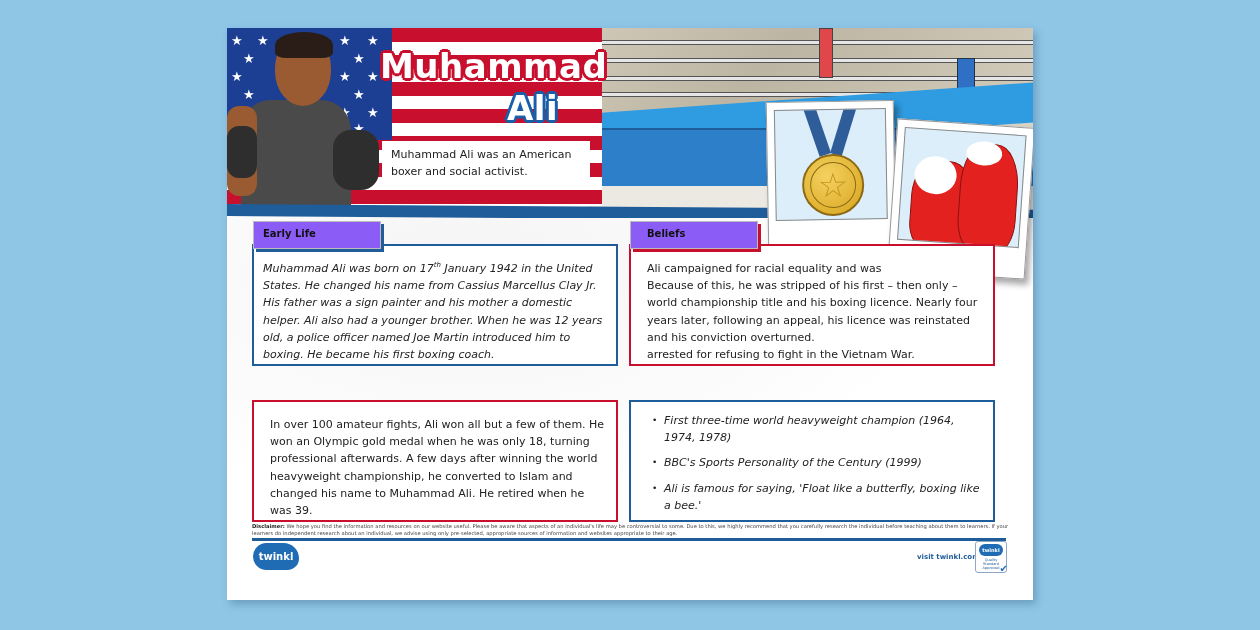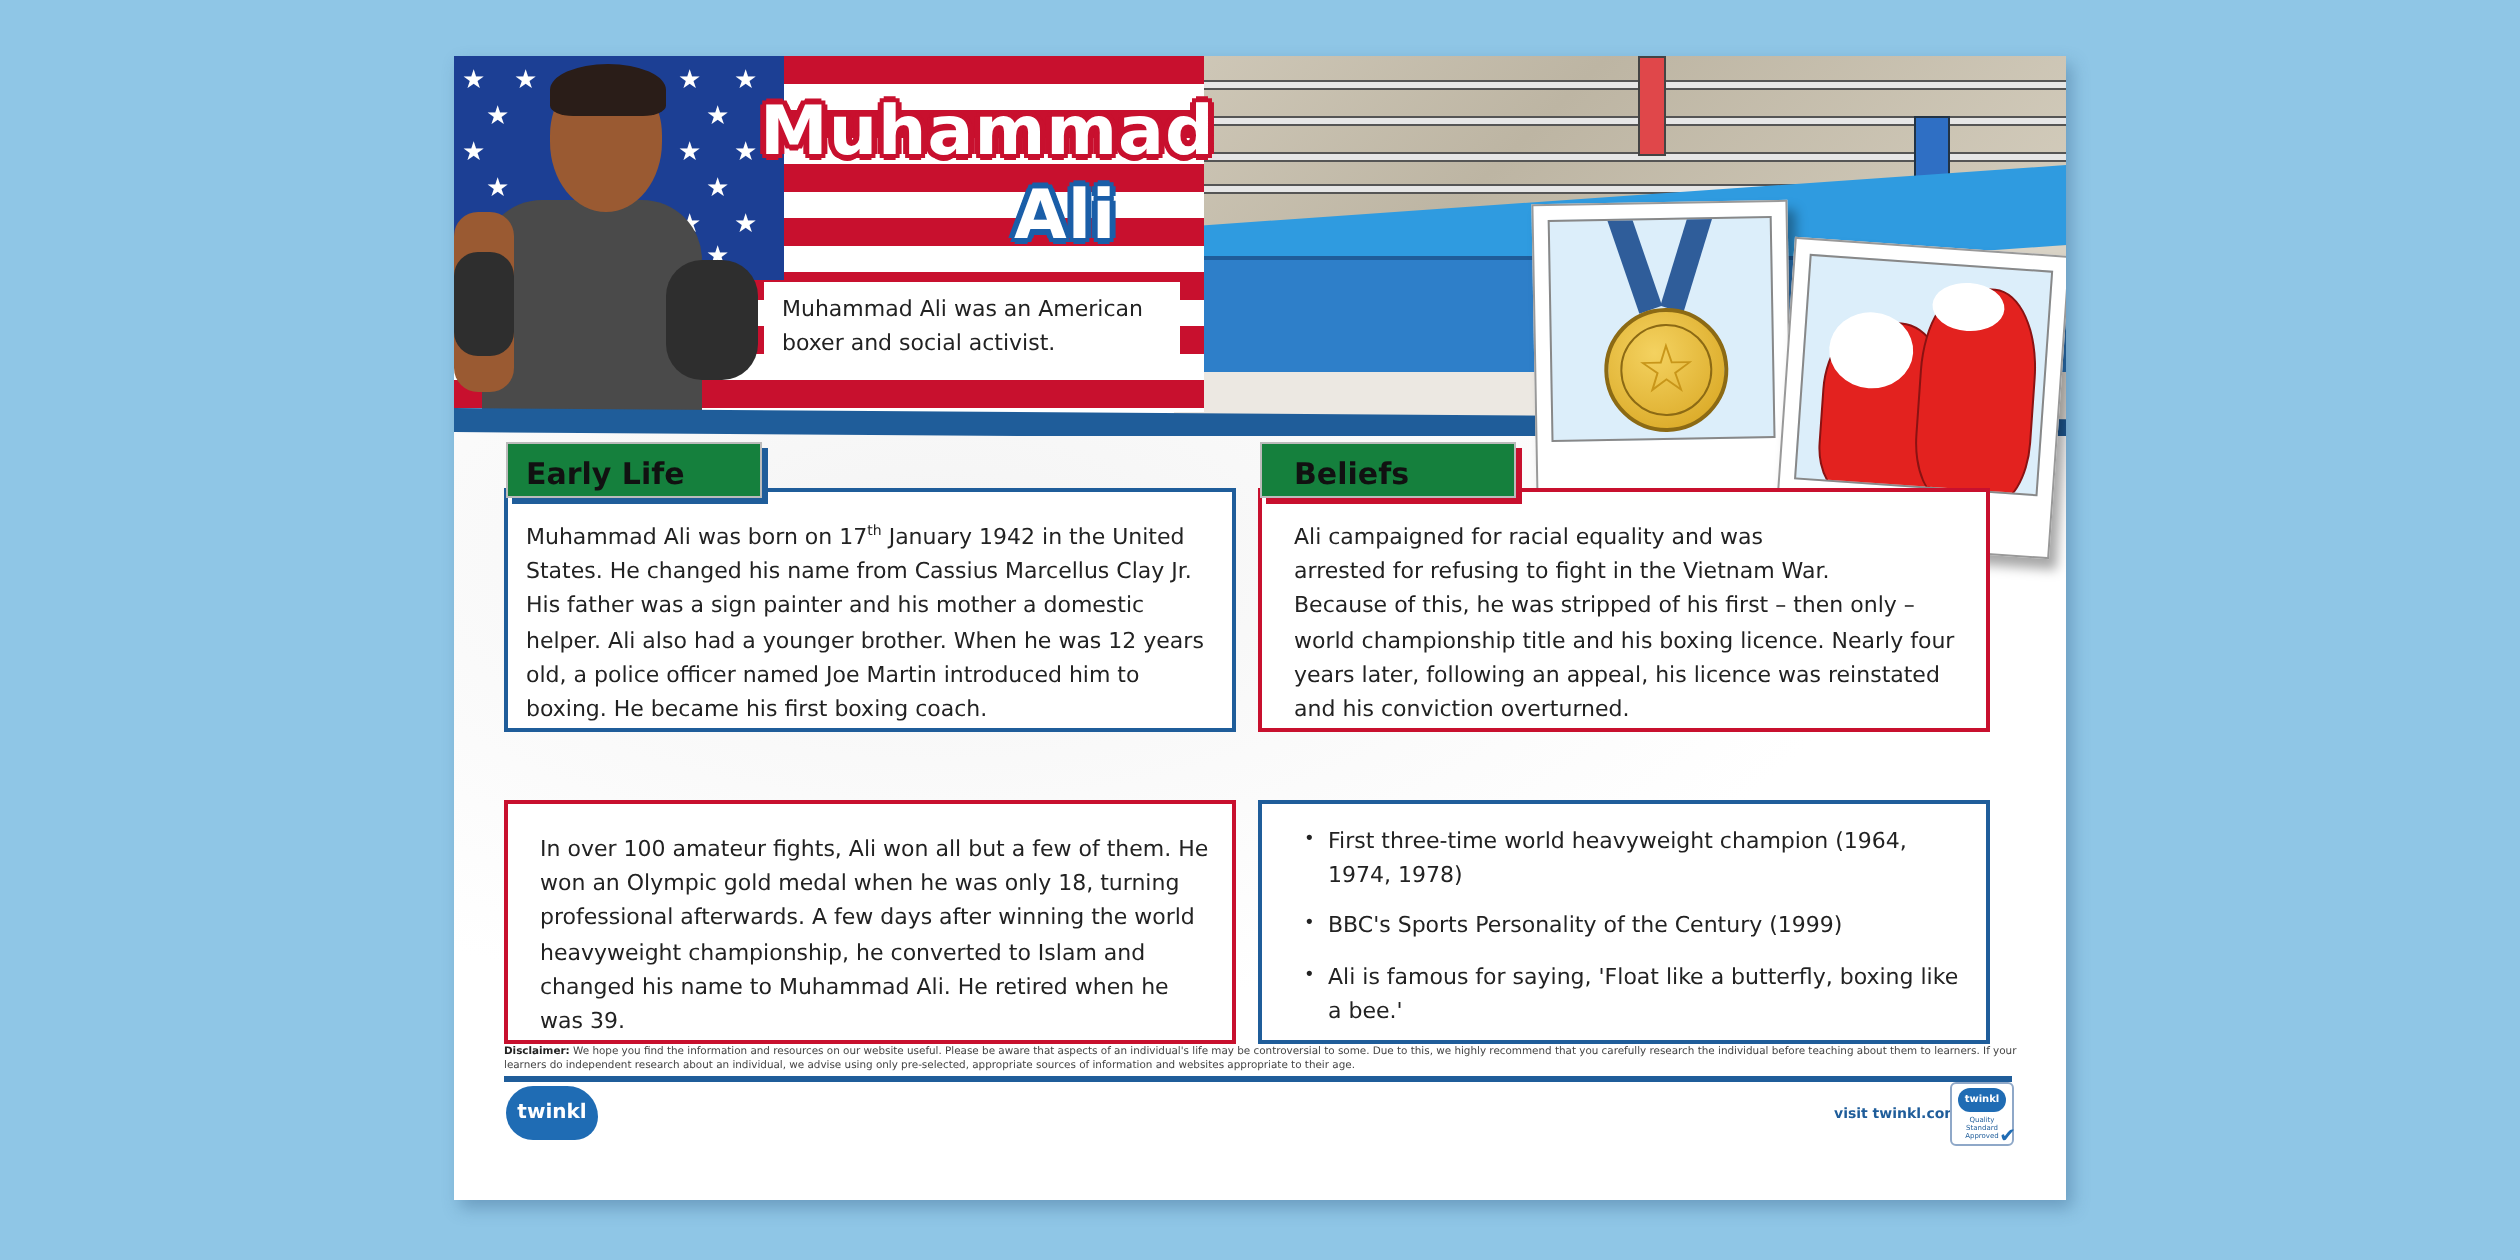--- a/index.html
+++ b/index.html
@@ -56,23 +56,23 @@
   .pol-medal { left: 540px; top: 73px; width: 128px; height: 150px; transform: rotate(-1deg); }
   .pol-gloves { left: 665px; top: 95px; width: 138px; height: 152px; transform: rotate(4deg); }
   .ribbon { position: absolute; top: -4px; width: 12px; height: 50px; background: #2f5d9a; }
   .medal { position: absolute; left: 26px; top: 44px; width: 62px; height: 62px; border-radius: 50%; background: radial-gradient(circle at 40% 35%, #f4d260, #d6a21c); border: 2px solid #8c6a14; }
   .medal .inner { position: absolute; left: 6px; top: 6px; width: 46px; height: 46px; border-radius: 50%; border: 1.5px solid #8c6a14; color: #c8961a; font-size: 34px; line-height: 44px; text-align: center; }
   .glove-shape { position: absolute; background: #e3221f; border-radius: 40% 40% 30% 30%; border: 1px solid #8a1212; }
   .glove-cuff { position: absolute; background: #ffffff; border-radius: 50%; }
 
   
   .box { position: absolute; background: #ffffff; border: 2px solid; padding: 14px 9px 6px 9px; font-size: 11px; line-height: 17.2px; color: #222; }
-  .box.blue { border-color: #1f5d9a; }
+  .box.blue { border-color: #1f5d9a; font-style: italic; }
   .box.red { border-color: #c8102e; padding-left: 16px; }
-  .box-label { position: absolute; background: #15803d; font-weight: bold; font-size: 15px; color: #111; padding: 6px 9px; height: 28px; width: 128px; border: 1px solid #bbb; }
+  .box-label { position: absolute; background: #8b5cf6; font-weight: bold; font-size: 10px; color: #111; padding: 6px 9px; height: 28px; width: 128px; border: 1px solid #bbb; }
   .box-label.blue { box-shadow: 3px 3px 0 #1f5d9a; }
   .box-label.red { box-shadow: 3px 3px 0 #c8102e; padding-left: 16px; }
 
   .b-early { left: 25px; top: 216px; width: 366px; height: 122px; }
   .l-early { left: 26px; top: 193px; }
   .b-beliefs { left: 402px; top: 216px; width: 366px; height: 122px; }
   .l-beliefs { left: 403px; top: 193px; }
   .b-boxing { left: 25px; top: 372px; width: 366px; height: 122px; }
   .l-boxing { left: 26px; top: 350px; }
   .b-legacy { left: 402px; top: 372px; width: 366px; height: 122px; padding-top: 10px; }
@@ -172,22 +172,22 @@
     </div>
   </div>
 
   <div class="box blue b-early">
     <span><span>Muhammad Ali was born on 17</span><sup>th</sup><span> January 1942 in the United States. He changed his name from Cassius Marcellus Clay Jr. His father was a sign painter and his mother a domestic helper. Ali also had a younger brother. When he was 12 years old, a police officer named Joe Martin introduced him to boxing. He became his first boxing coach.</span></span>
   </div>
   <div class="box-label blue l-early">Early Life</div>
 
   <div class="box red b-beliefs">
     <span class="txt-line">Ali campaigned for racial equality and was</span>
+    <span class="txt-line">Because of this, he was stripped of his first – then only – world championship title and his boxing licence. Nearly four years later, following an appeal, his licence was reinstated and his conviction overturned.</span>
     <span class="txt-line">arrested for refusing to fight in the Vietnam War.</span>
-    <span class="txt-line">Because of this, he was stripped of his first – then only – world championship title and his boxing licence. Nearly four years later, following an appeal, his licence was reinstated and his conviction overturned.</span>
   </div>
   <div class="box-label red l-beliefs">Beliefs</div>
 
   <div class="box red b-boxing">
     <span>In over 100 amateur fights, Ali won all but a few of them. He won an Olympic gold medal when he was only 18, turning professional afterwards. A few days after winning the world heavyweight championship, he converted to Islam and changed his name to Muhammad Ali. He retired when he was 39.</span>
   </div>
 
   <div class="box blue b-legacy">
     <ul class="legacy-list">
       <li>First three-time world heavyweight champion (1964, 1974, 1978)</li>

